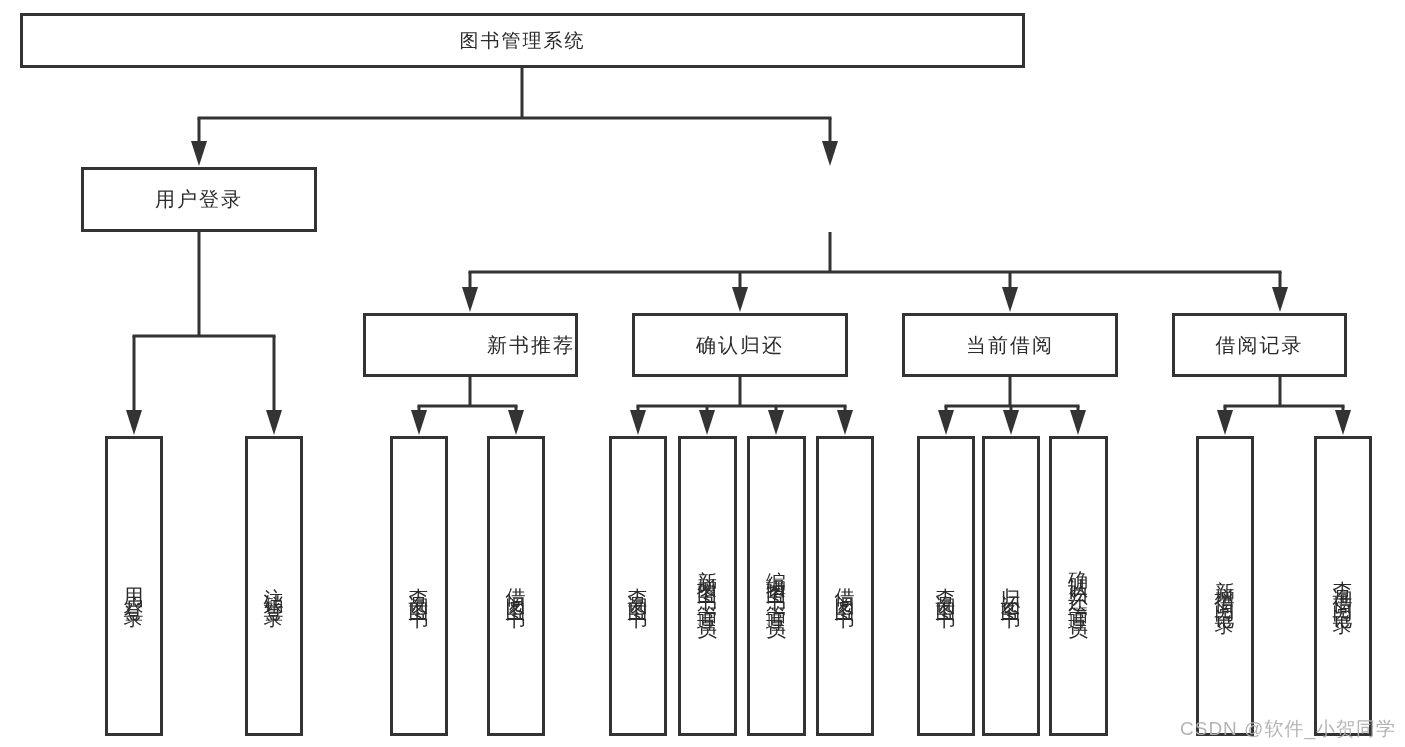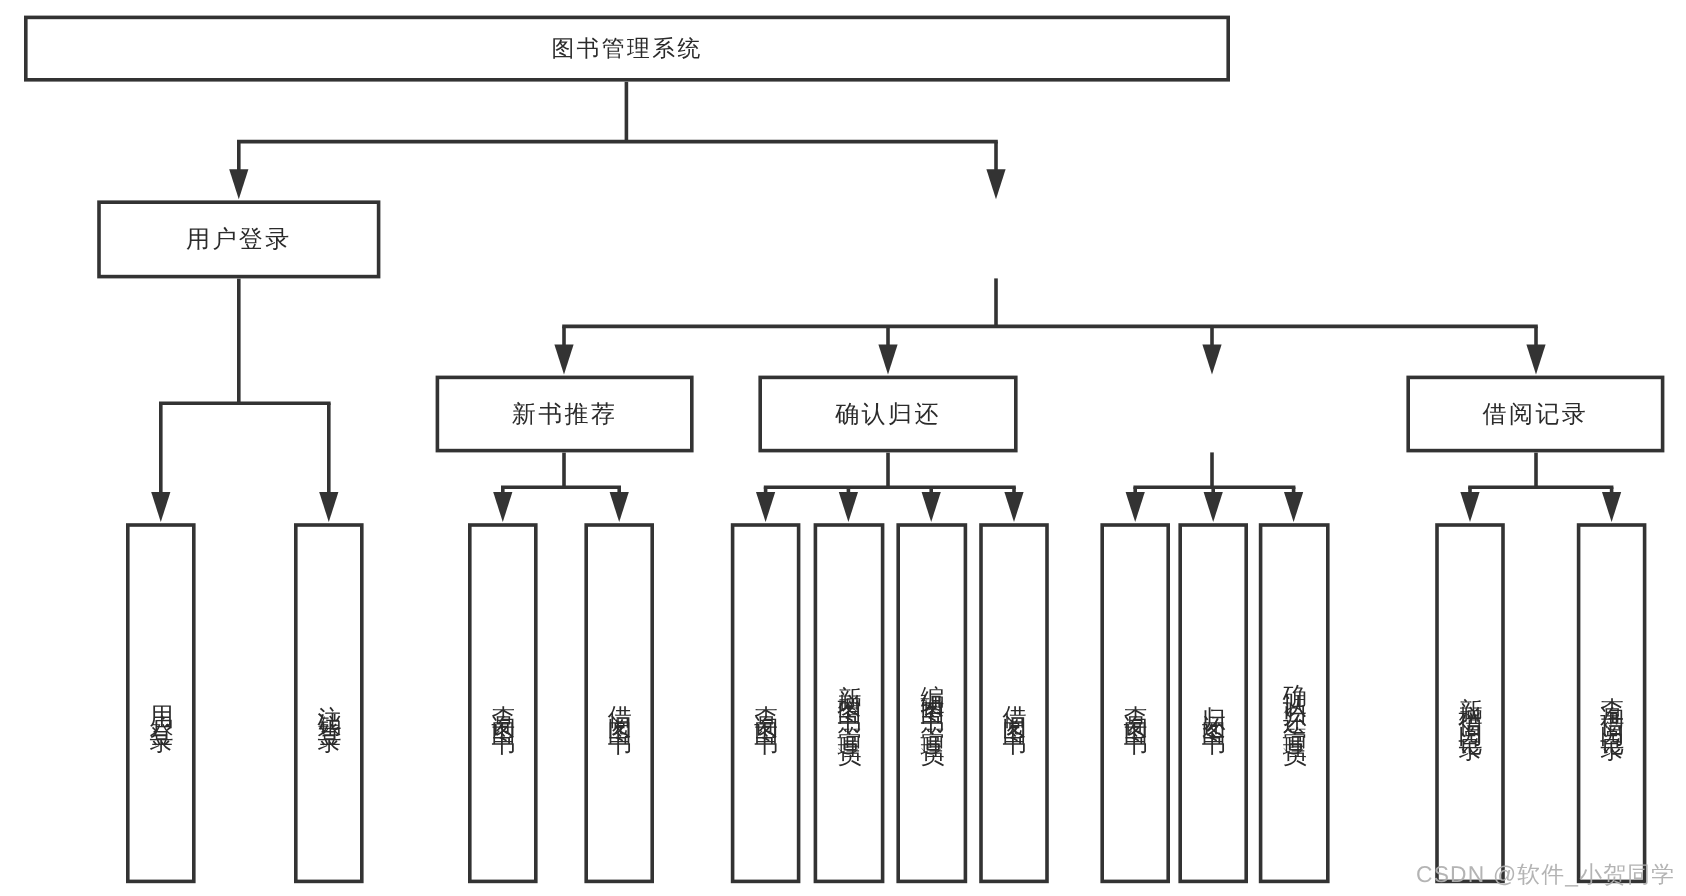--- a/index.html
+++ b/index.html
@@ -148,27 +148,30 @@
   </svg>
 
   <div class="node node-root">
     <span class="label">图书管理系统</span>
   </div>
 
   <div class="node node-l2" style="left:81px;">
     <span class="label">用户登录</span>
   </div>
 
-  <div class="node node-l3" style="left:363px; width:215px;">
+  <div class="node node-l3" style="left:363px; width:215px;justify-content:flex-end;">
     <span class="label">新书推荐</span>
   </div>
   <div class="node node-l3" style="left:632px;">
     <span class="label">确认归还</span>
   </div>
-  <div class="node node-l3" style="left:1172px; width:215px;">
+  <div class="node node-l3" style="left:902px;">
+    <span class="label">当前借阅</span>
+  </div>
+  <div class="node node-l3" style="left:1172px; width:175px;">
     <span class="label">借阅记录</span>
   </div>
 
   <div class="node leaf" style="left:105px;">
     <span class="vtext">用户登录</span>
   </div>
   <div class="node leaf" style="left:245px;">
     <span class="vtext">注销登录</span>
   </div>
 

